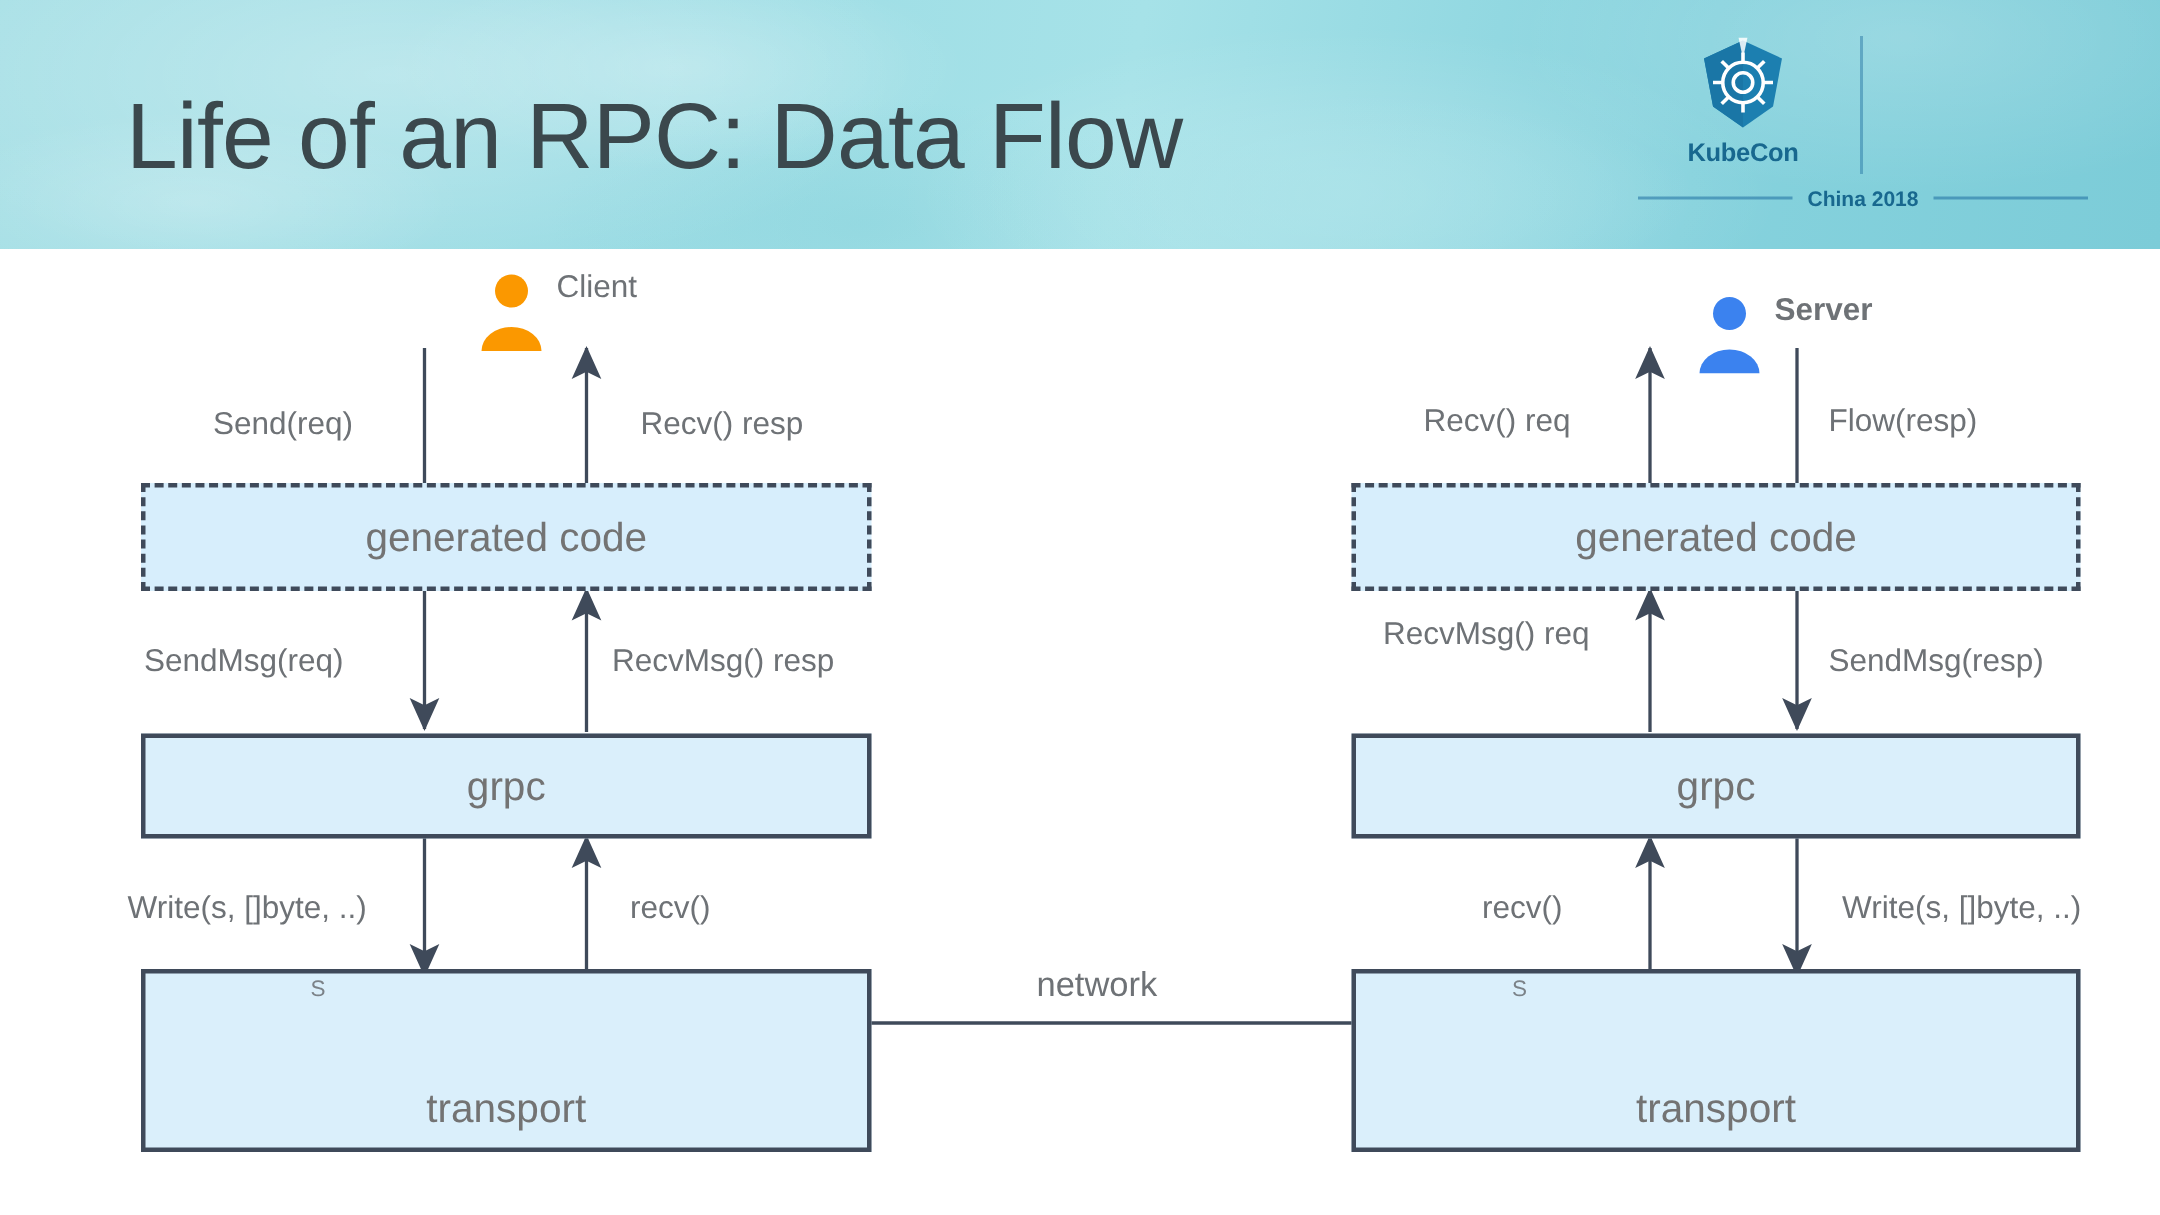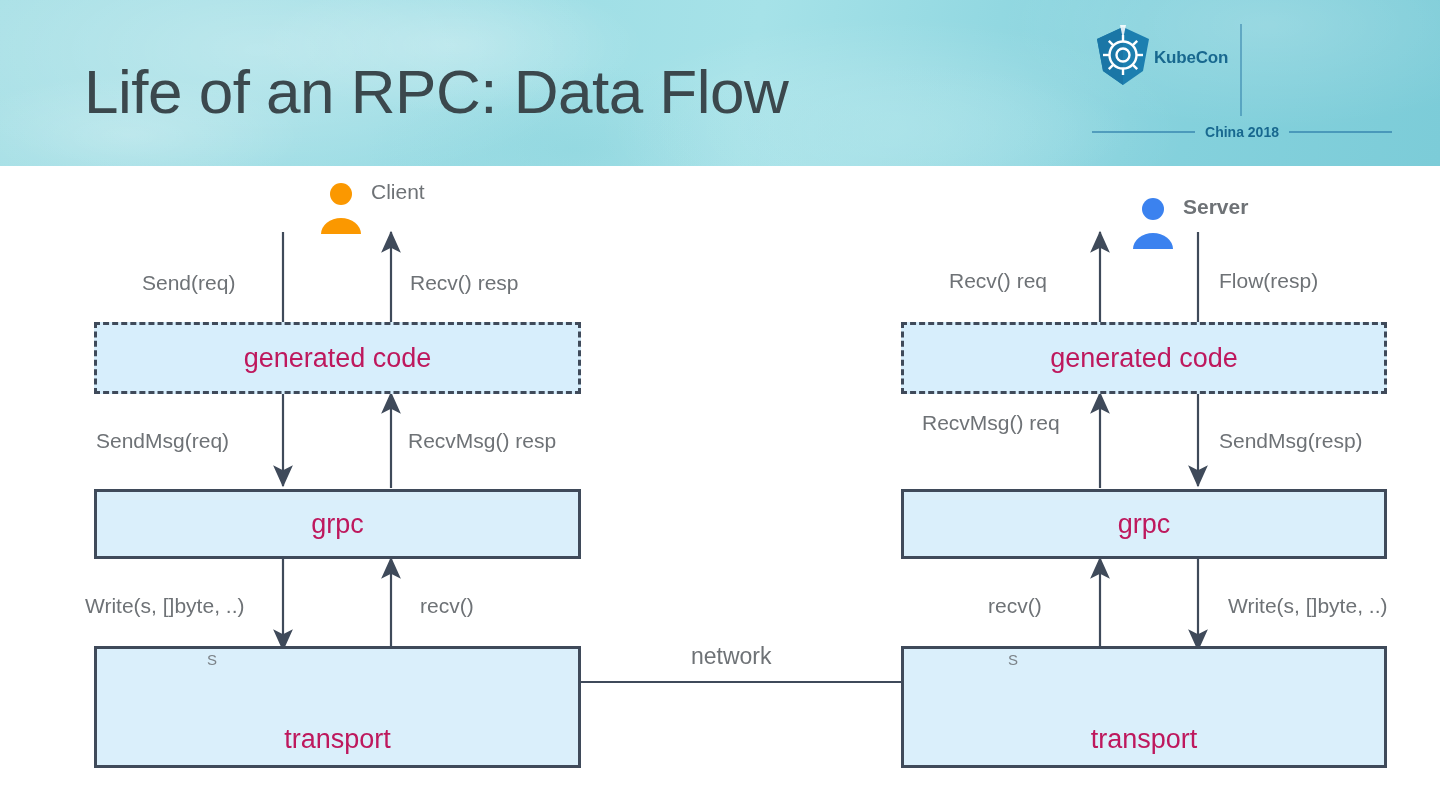--- a/index.html
+++ b/index.html
@@ -37,21 +37,21 @@
 
   .slide-title {
     position: absolute; left: 84px; top: 58px;
     font-size: 62px; font-weight: 400; letter-spacing: -0.5px;
     color: #3b484d; white-space: nowrap; line-height: 1.1;
   }
 
   
   .logo-block { position: absolute; right: 48px; top: 24px; width: 300px; height: 122px; }
   .logo-row { position: absolute; left: 0; top: 0; width: 300px; height: 96px; display: flex; align-items: flex-start; }
-  .logo-col { width: 140px; display: flex; flex-direction: row; align-items: center; }
+  .logo-col { width: 140px; display: flex; flex-direction: column; align-items: center; }
   .logo-col.left { margin-right: 0; }
   .logo-divider {
     width: 2px; height: 92px; background: rgba(30,110,160,0.45); margin: 0 8px;
   }
   .logo-mark { height: 66px; display: flex; align-items: center; justify-content: center; }
   .logo-name {
     margin-top: 2px; font-size: 17px; font-weight: bold; color: #18688f;
     letter-spacing: -0.2px; white-space: nowrap;
   }
   .logo-foot {
@@ -63,21 +63,21 @@
 
   
   .diagram { position: absolute; left: 0; top: 166px; width: 1440px; height: 644px; }
   .svg-layer { position: absolute; left: 0; top: 0; width: 1440px; height: 644px; }
 
   .box {
     position: absolute;
     background: #daeffb;
     border: 3px solid #3f4a5a;
     display: flex; align-items: center; justify-content: center;
-    color: #be185d; font-size: 27px; font-weight: 400;
+    color: #737373; font-size: 27px; font-weight: 400;
   }
   .box.dashed {
     border: 3px dashed #3f4a5a;
     background: #d7eefc;
   }
   .box.transport { align-items: flex-end; padding-bottom: 10px; }
 
   .edge-label {
     position: absolute; color: #6e7276; font-size: 21px; white-space: nowrap;
   }
@@ -219,21 +219,21 @@
     </div>
     <div class="box" style="left:901px; top:323px; width:486px; height:70px;">
       <span>grpc</span>
     </div>
     <div class="box transport" style="left:901px; top:480px; width:486px; height:122px;">
       <span>transport</span>
     </div>
     <div class="cyl-s" style="left:1008px; top:485px;">S</div>
 
     <div class="edge-label" style="left:142px; top:105px;">Send(req)</div>
-    <div class="edge-label" style="left:410px; top:105px;">Recv() resp</div>
+    <div class="edge-label" style="left:427px; top:105px;">Recv() resp</div>
     <div class="edge-label" style="left:96px; top:263px;">SendMsg(req)</div>
     <div class="edge-label" style="left:408px; top:263px;">RecvMsg() resp</div>
     <div class="edge-label" style="left:85px; top:428px;">Write(s, []byte, ..)</div>
     <div class="edge-label" style="left:420px; top:428px;">recv()</div>
 
     <div class="edge-label" style="left:949px; top:103px;">Recv() req</div>
     <div class="edge-label" style="left:1219px; top:103px;">Flow(resp)</div>
     <div class="edge-label" style="left:922px; top:245px;">RecvMsg() req</div>
     <div class="edge-label" style="left:1219px; top:263px;">SendMsg(resp)</div>
     <div class="edge-label" style="left:988px; top:428px;">recv()</div>

